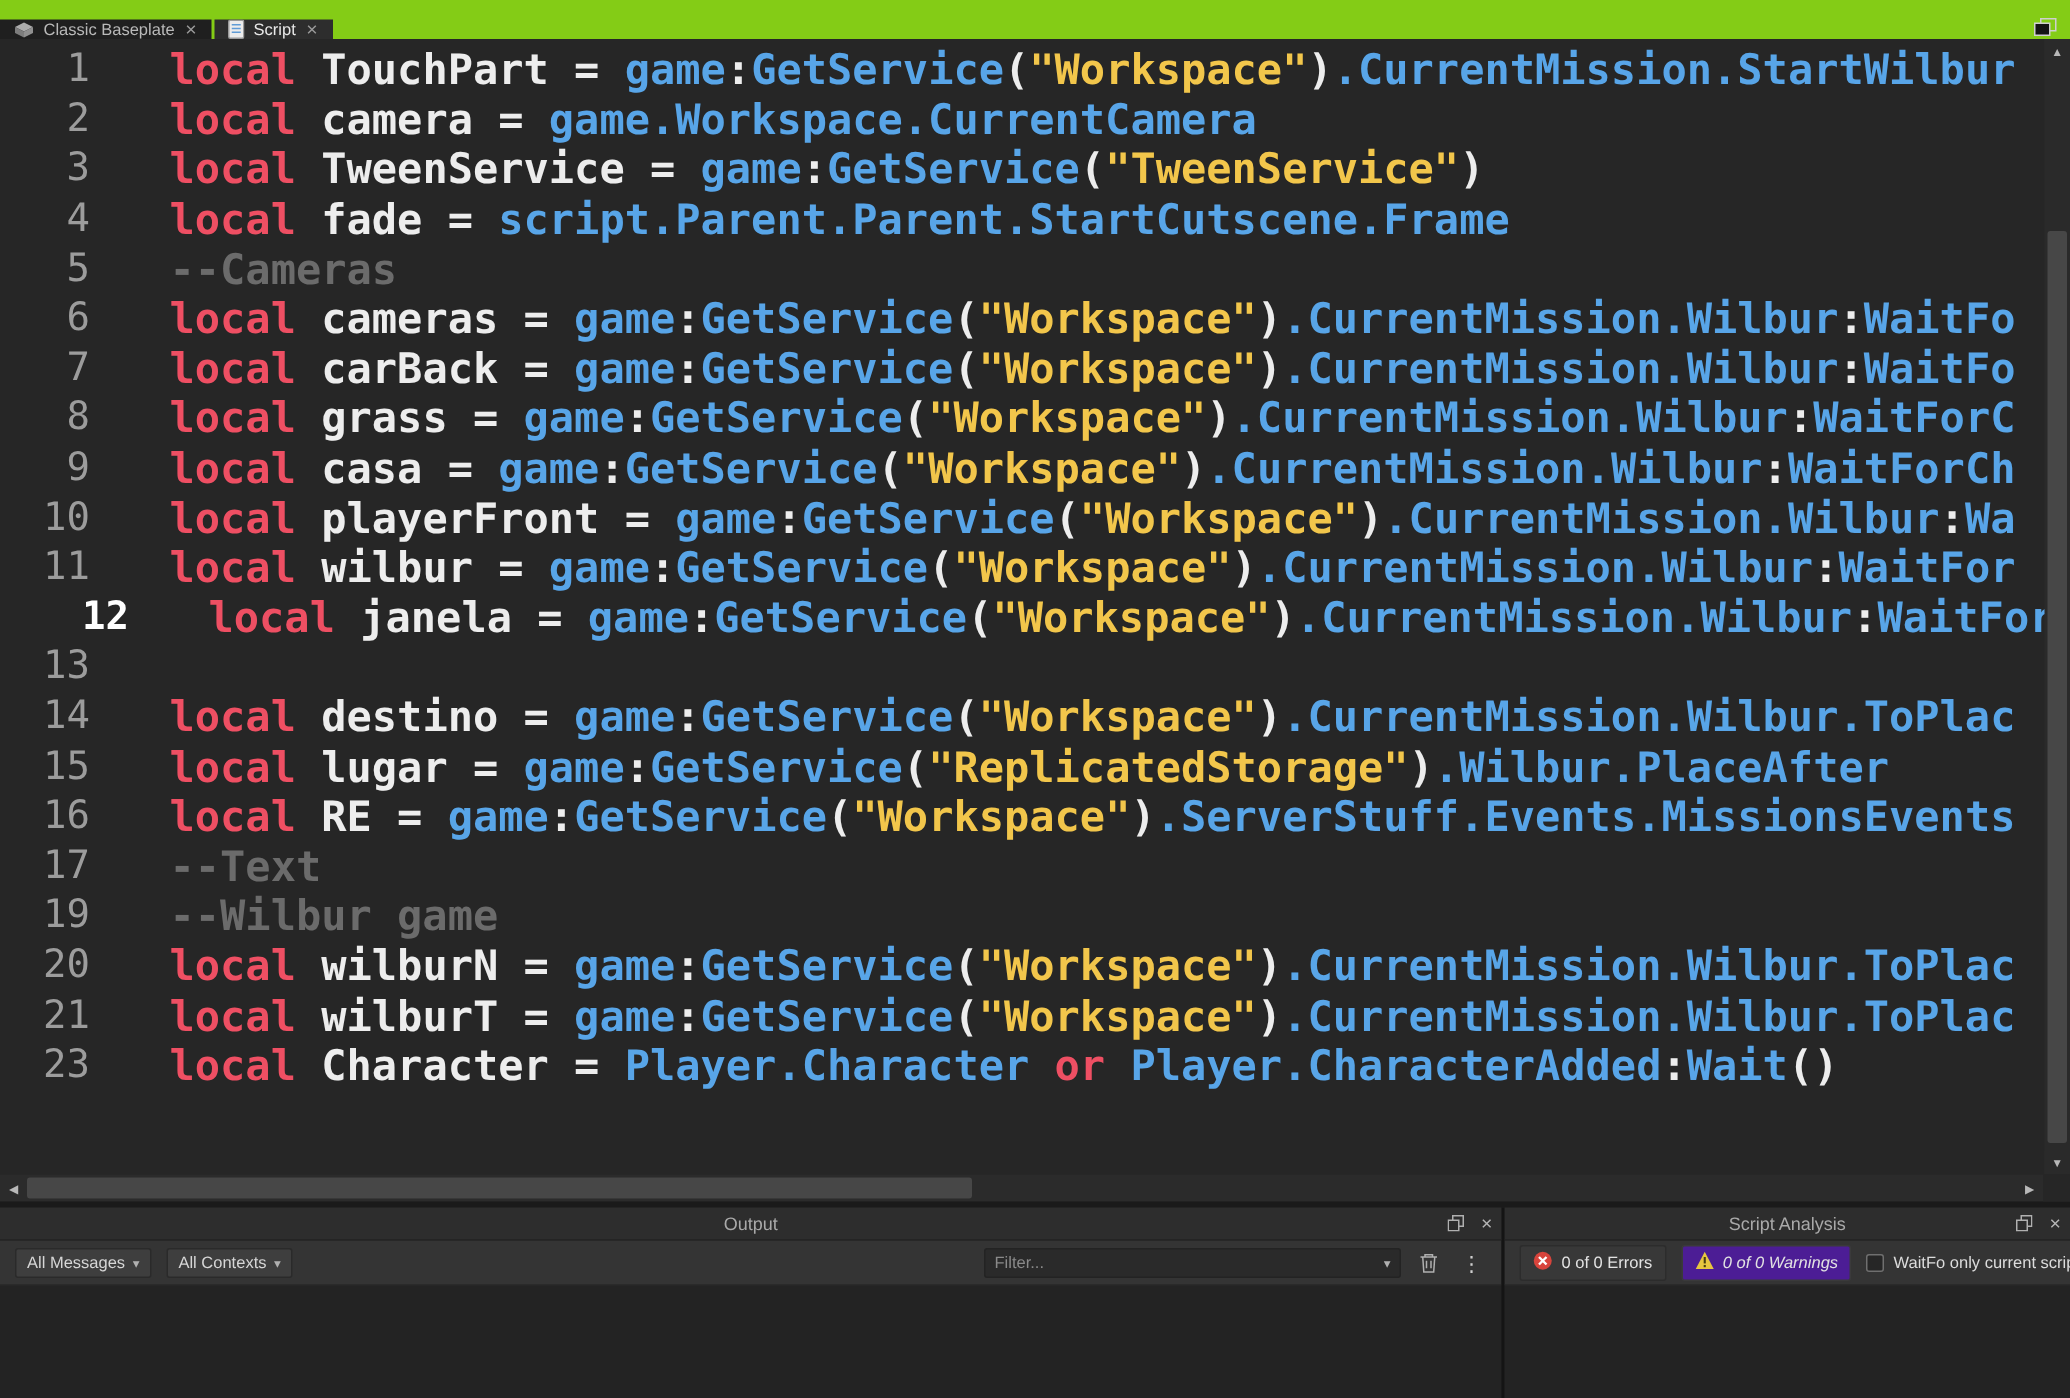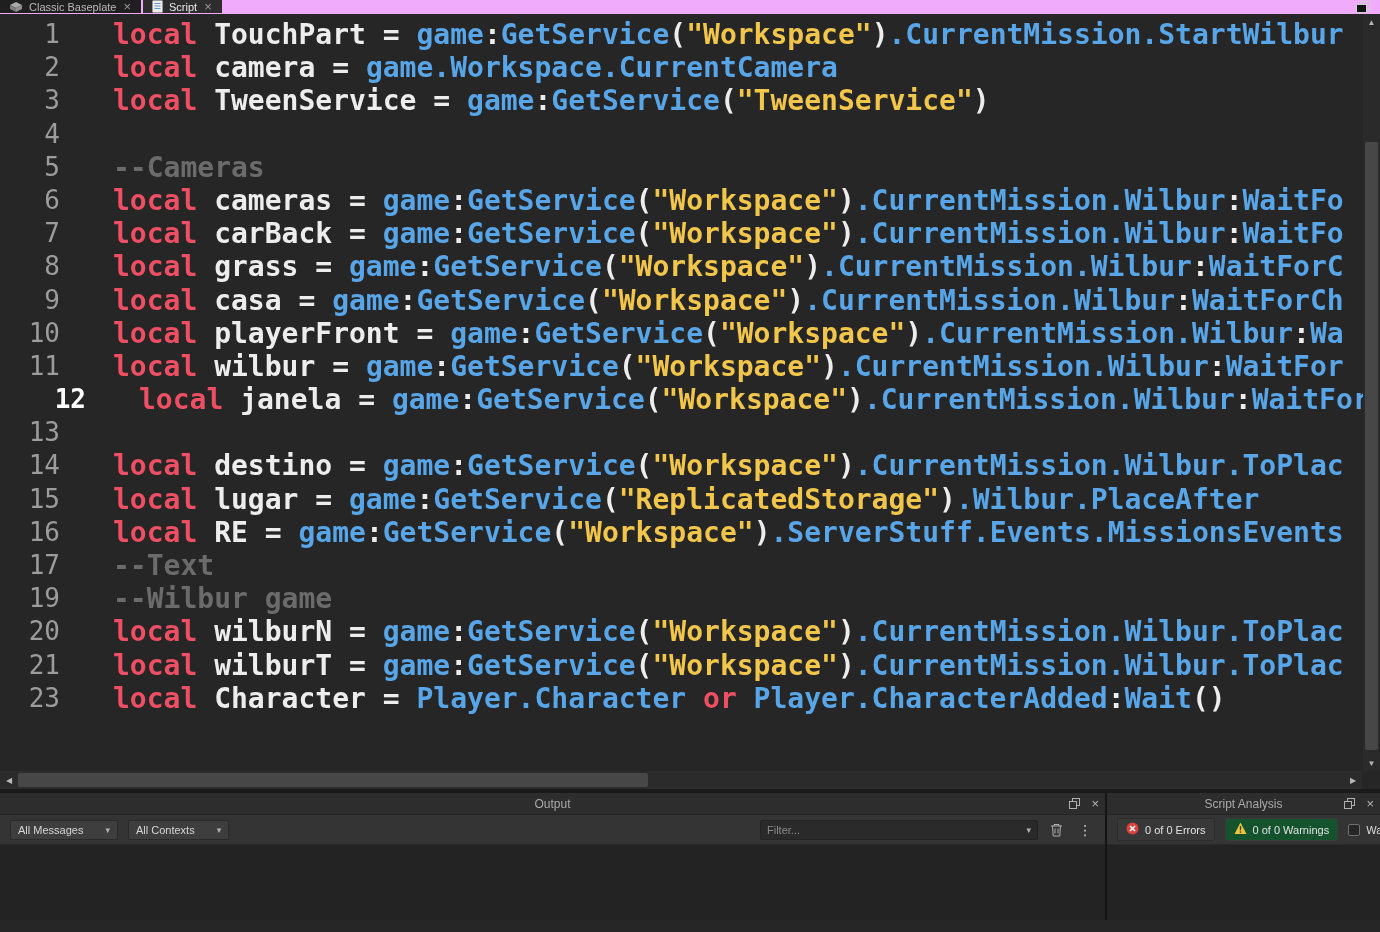--- a/index.html
+++ b/index.html
@@ -4,21 +4,21 @@
 <style>
   * { margin:0; padding:0; box-sizing:border-box; }
   html,body{
     width:1380px; height:932px; overflow:hidden;
     background:var(--editor_bg,#262626);
     font-family:"Liberation Sans", sans-serif;
   }
 
   
   .tabbar{
-    height:14px; background:#f0abfc; display:flex; align-items:flex-start;
+    height:26px; background:#84cc16; display:flex; align-items:flex-end;
   }
   .tab{
     display:flex; align-items:center; gap:6px; padding:0 9px;
     background:#1f1f1f; margin-right:2px; cursor:default;
   }
   .tab.active{ background:#2d2d2d; }
   .tablabel{ font-size:11px; color:#b9b9b9; white-space:nowrap; }
   .tab.active .tablabel{ color:#e8e8e8; }
   .tabclose{ color:#9a9a9a; font-size:13px; line-height:1; padding:0 1px; }
   .tabicon{ display:flex; align-items:center; }
@@ -75,41 +75,41 @@
     position:absolute; left:0; top:2px; bottom:2px; width:630px;
     background:#474747; border-radius:2px;
   }
   .scrollcorner{ width:18px; background:#262626; }
 
   .splitter{ height:4px; background:#1a1a1a; }
 
   
   .panels{ height:127px; display:flex; background:#222; }
   .panel{ display:flex; flex-direction:column; overflow:hidden; }
-  .panel.output{ width:1105px; }
+  .panel.output{ width:1001px; }
   .panel-divider{ width:2px; background:#141414; }
   .panel.analysis{ flex:1; }
 
   .panel-header{
     height:22px; background:#2d2d2d; display:flex; align-items:center;
     position:relative; border-bottom:1px solid #242424; flex:0 0 22px;
   }
   .panel-title{ flex:1; text-align:center; font-size:12px; color:#a9a9a9; }
   .panel-header-icons{
     position:absolute; right:6px; top:0; bottom:0;
     display:flex; gap:9px; align-items:center;
   }
   .hdr-close{ color:#b5b5b5; font-size:13px; line-height:1; }
 
   .panel-toolbar{
     height:30px; background:#343434; display:flex; align-items:center;
     padding:0 10px; gap:10px; border-bottom:1px solid #2a2a2a; flex:0 0 30px;
   }
   .dd-btn{
-    display:flex; align-items:center; gap:22px;
+    display:flex; align-items:center; gap:5px;
     background:#3e3e3e; border:1px solid #2a2a2a; border-radius:2px;
     color:#d6d6d6; font-size:11px; padding:3px 7px; white-space:nowrap;
   }
   .dd-chevron{ font-size:9px; color:#b0b0b0; }
   .filter-wrap{
     margin-left:auto; display:flex; align-items:center;
     background:#2a2a2a; border:1px solid #232323; border-radius:2px;
     width:278px; height:20px; padding:0 6px; gap:4px;
   }
   .filter-input{
@@ -118,21 +118,21 @@
   }
   .filter-input::placeholder{ color:#8a8a8a; }
   .icon-btn{ display:flex; align-items:center; justify-content:center; padding:2px; }
   .dots{ color:#cfcfcf; font-size:14px; line-height:1; padding:0 3px; }
 
   .an-btn{
     display:flex; align-items:center; gap:6px; font-size:11px; color:#e2e2e2;
     padding:3px 8px; border-radius:2px; background:#383838;
     border:1px solid #2c2c2c; white-space:nowrap;
   }
-  .an-btn.active{ background:#14532d; border-color:#3a3a3a; }
+  .an-btn.active{ background:#4c1d95; border-color:#3a3a3a;font-style:italic; }
   .chk-row{ display:flex; align-items:center; gap:6px; }
   .chk{
     width:12px; height:12px; border:1px solid #6f6f6f;
     background:#262626; border-radius:2px; flex:0 0 12px;
   }
   .chk-label{ font-size:11px; color:#dcdcdc; white-space:nowrap; }
 
   .panel-content{ flex:1; background:#232323; }
 </style>
 </head>
@@ -169,21 +169,21 @@
         <rect x="1.5" y="4.5" width="10" height="8" fill="#141414" stroke="#cfcfcf"></rect>
       </svg>
   </span>
 </div>
 
 <div class="editor">
   <div class="code-lines">
       <div class="code-row"><span class="gutter-num">1</span><span class="code-text"><span class="tok-kw">local </span><span class="tok-pl">TouchPart = </span><span class="tok-bl">game</span><span class="tok-pl">:</span><span class="tok-bl">GetService</span><span class="tok-pl">(</span><span class="tok-st">"Workspace"</span><span class="tok-pl">)</span><span class="tok-bl">.CurrentMission.StartWilbur</span></span></div>
       <div class="code-row"><span class="gutter-num">2</span><span class="code-text"><span class="tok-kw">local </span><span class="tok-pl">camera = </span><span class="tok-bl">game.Workspace.CurrentCamera</span></span></div>
       <div class="code-row"><span class="gutter-num">3</span><span class="code-text"><span class="tok-kw">local </span><span class="tok-pl">TweenService = </span><span class="tok-bl">game</span><span class="tok-pl">:</span><span class="tok-bl">GetService</span><span class="tok-pl">(</span><span class="tok-st">"TweenService"</span><span class="tok-pl">)</span></span></div>
-      <div class="code-row"><span class="gutter-num">4</span></div>
+      <div class="code-row"><span class="gutter-num">4</span><span class="code-text"><span class="tok-kw">local </span><span class="tok-pl">fade = </span><span class="tok-bl">script.Parent.Parent.StartCutscene.Frame</span></span></div>
       <div class="code-row"><span class="gutter-num">5</span><span class="code-text"><span class="tok-cm">--Cameras</span></span></div>
       <div class="code-row"><span class="gutter-num">6</span><span class="code-text"><span class="tok-kw">local </span><span class="tok-pl">cameras = </span><span class="tok-bl">game</span><span class="tok-pl">:</span><span class="tok-bl">GetService</span><span class="tok-pl">(</span><span class="tok-st">"Workspace"</span><span class="tok-pl">)</span><span class="tok-bl">.CurrentMission.Wilbur</span><span class="tok-pl">:</span><span class="tok-bl">WaitFo</span></span></div>
       <div class="code-row"><span class="gutter-num">7</span><span class="code-text"><span class="tok-kw">local </span><span class="tok-pl">carBack = </span><span class="tok-bl">game</span><span class="tok-pl">:</span><span class="tok-bl">GetService</span><span class="tok-pl">(</span><span class="tok-st">"Workspace"</span><span class="tok-pl">)</span><span class="tok-bl">.CurrentMission.Wilbur</span><span class="tok-pl">:</span><span class="tok-bl">WaitFo</span></span></div>
       <div class="code-row"><span class="gutter-num">8</span><span class="code-text"><span class="tok-kw">local </span><span class="tok-pl">grass = </span><span class="tok-bl">game</span><span class="tok-pl">:</span><span class="tok-bl">GetService</span><span class="tok-pl">(</span><span class="tok-st">"Workspace"</span><span class="tok-pl">)</span><span class="tok-bl">.CurrentMission.Wilbur</span><span class="tok-pl">:</span><span class="tok-bl">WaitForC</span></span></div>
       <div class="code-row"><span class="gutter-num">9</span><span class="code-text"><span class="tok-kw">local </span><span class="tok-pl">casa = </span><span class="tok-bl">game</span><span class="tok-pl">:</span><span class="tok-bl">GetService</span><span class="tok-pl">(</span><span class="tok-st">"Workspace"</span><span class="tok-pl">)</span><span class="tok-bl">.CurrentMission.Wilbur</span><span class="tok-pl">:</span><span class="tok-bl">WaitForCh</span></span></div>
       <div class="code-row"><span class="gutter-num">10</span><span class="code-text"><span class="tok-kw">local </span><span class="tok-pl">playerFront = </span><span class="tok-bl">game</span><span class="tok-pl">:</span><span class="tok-bl">GetService</span><span class="tok-pl">(</span><span class="tok-st">"Workspace"</span><span class="tok-pl">)</span><span class="tok-bl">.CurrentMission.Wilbur</span><span class="tok-pl">:</span><span class="tok-bl">Wa</span></span></div>
       <div class="code-row"><span class="gutter-num">11</span><span class="code-text"><span class="tok-kw">local </span><span class="tok-pl">wilbur = </span><span class="tok-bl">game</span><span class="tok-pl">:</span><span class="tok-bl">GetService</span><span class="tok-pl">(</span><span class="tok-st">"Workspace"</span><span class="tok-pl">)</span><span class="tok-bl">.CurrentMission.Wilbur</span><span class="tok-pl">:</span><span class="tok-bl">WaitFor</span></span></div>
       <div class="code-row current"><span class="gutter-num">12</span><span class="code-text"><span class="tok-kw">local </span><span class="tok-pl">janela = </span><span class="tok-bl">game</span><span class="tok-pl">:</span><span class="tok-bl">GetService</span><span class="tok-pl">(</span><span class="tok-st">"Workspace"</span><span class="tok-pl">)</span><span class="tok-bl">.CurrentMission.Wilbur</span><span class="tok-pl">:</span><span class="tok-bl">WaitFor</span></span></div>
       <div class="code-row"><span class="gutter-num">13</span></div>
       <div class="code-row"><span class="gutter-num">14</span><span class="code-text"><span class="tok-kw">local </span><span class="tok-pl">destino = </span><span class="tok-bl">game</span><span class="tok-pl">:</span><span class="tok-bl">GetService</span><span class="tok-pl">(</span><span class="tok-st">"Workspace"</span><span class="tok-pl">)</span><span class="tok-bl">.CurrentMission.Wilbur.ToPlac</span></span></div>

